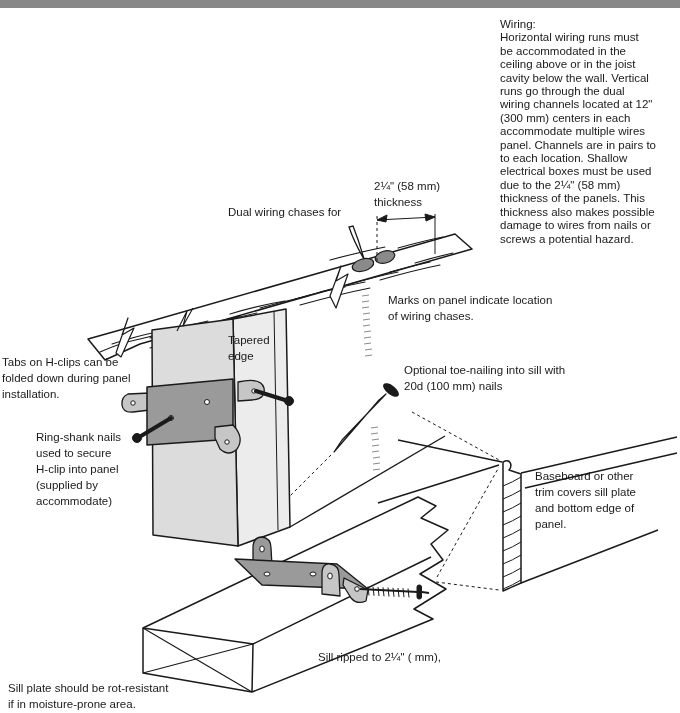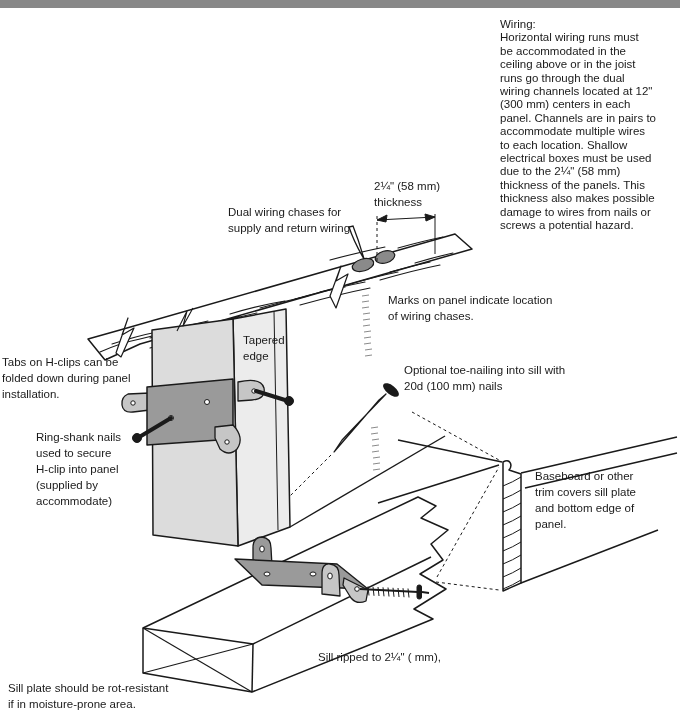--- a/index.html
+++ b/index.html
@@ -183,50 +183,50 @@
     <path d="M525,480 L677,445" stroke-width="1.4"></path>
     <path d="M521,575 L658,522" stroke-width="1.4"></path>
   </g>
 </svg>
 
   <div class="note" style="left:500px;top:10px;">
     <span>Wiring:</span>
     <span>Horizontal wiring runs must</span>
     <span>be accommodated in the</span>
     <span>ceiling above or in the joist</span>
+    <span>cavity below the wall. Vertical</span>
     <span>runs go through the dual</span>
     <span>wiring channels located at 12"</span>
     <span>(300 mm) centers in each</span>
+    <span>accommodate multiple wires</span>
     <span>panel. Channels are in pairs to</span>
-    <span>accommodate multiple wires</span>
     <span>to each location. Shallow</span>
     <span>electrical boxes must be used</span>
     <span>due to the 2¼" (58 mm)</span>
     <span>thickness of the panels. This</span>
     <span>thickness also makes possible</span>
     <span>damage to wires from nails or</span>
     <span>screws a potential hazard.</span>
   </div>
 
   <div class="label" style="left:374px;top:170px;">
     <span>2¼" (58 mm)</span>
     <span>thickness</span>
   </div>
 
   <div class="label" style="left:228px;top:196px;">
     <span>Dual wiring chases for</span>
-    <span>supply and return wiring</span>
   </div>
 
   <div class="label" style="left:388px;top:284px;">
     <span>Marks on panel indicate location</span>
     <span>of wiring chases.</span>
   </div>
 
-  <div class="label" style="left:243px;top:324px;">
+  <div class="label" style="left:228px;top:324px;">
     <span>Tapered</span>
     <span>edge</span>
   </div>
 
   <div class="label" style="left:2px;top:346px;">
     <span>Tabs on H-clips can be</span>
     <span>folded down during panel</span>
     <span>installation.</span>
   </div>
 

